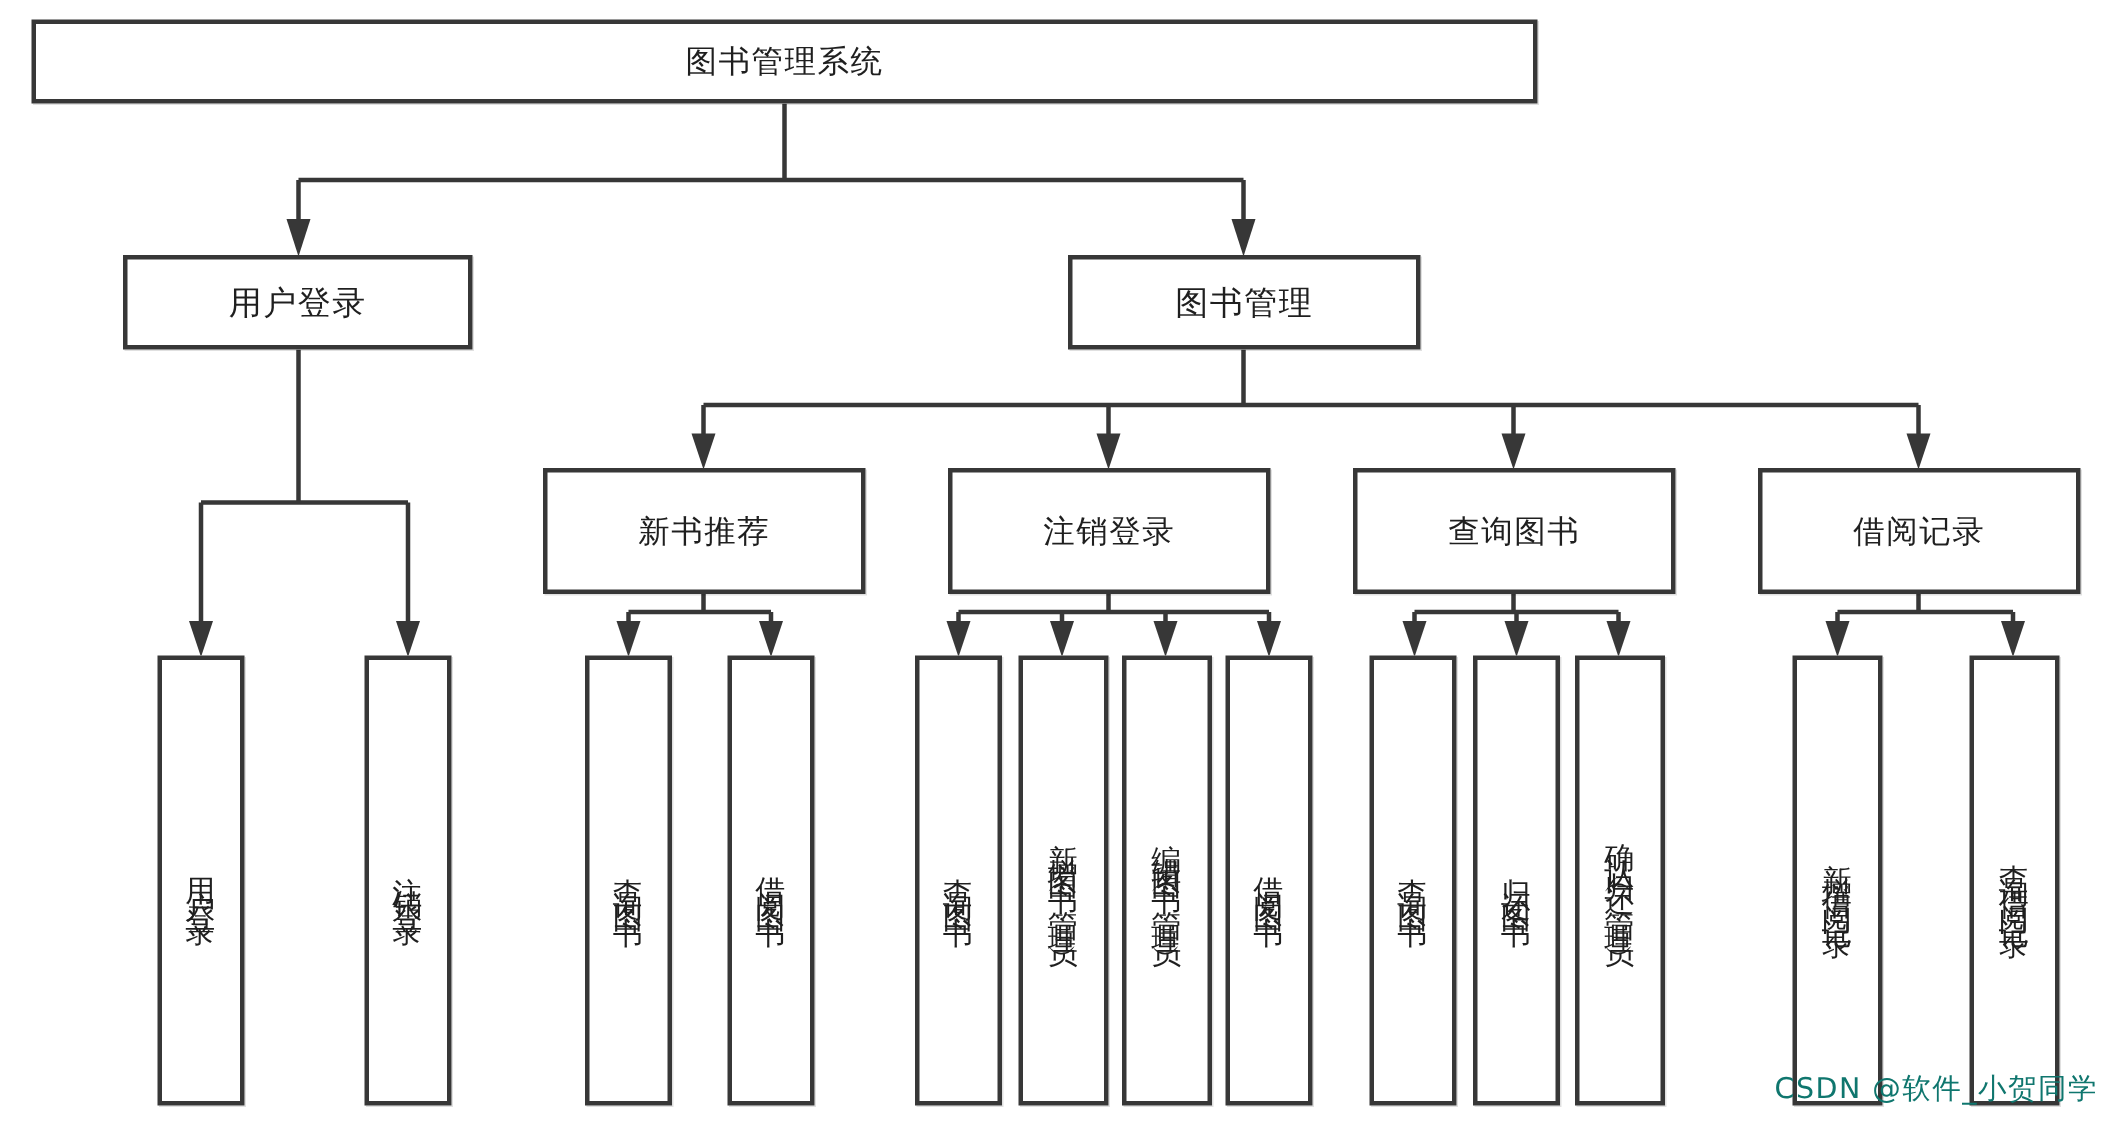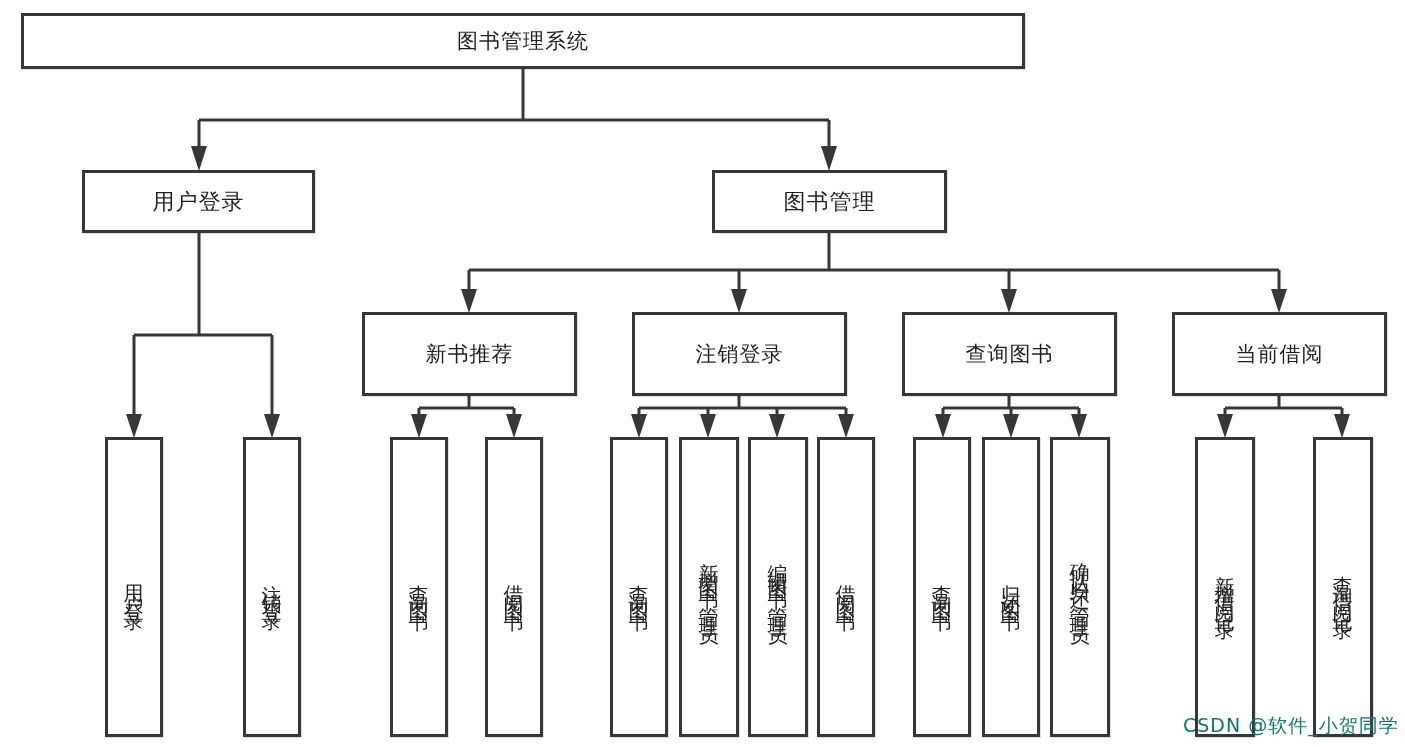--- a/index.html
+++ b/index.html
@@ -87,21 +87,21 @@
 </svg>
 
 <div class="node hbox root">图书管理系统</div>
 
 <div class="node hbox lvl2a">用户登录</div>
 <div class="node hbox lvl2b">图书管理</div>
 
 <div class="node hbox lvl3 s1">新书推荐</div>
 <div class="node hbox lvl3 s2">注销登录</div>
 <div class="node hbox lvl3 s3">查询图书</div>
-<div class="node hbox lvl3 s4">当前借阅</div>
+<div class="node hbox lvl3 s4">借阅记录</div>
 
 <div class="node vbox l01">
   <span>用户登录</span>
 </div>
 <div class="node vbox l02">
   <span>注销登录</span>
 </div>
 
 <div class="node vbox l11">
   <span>查询图书</span>

